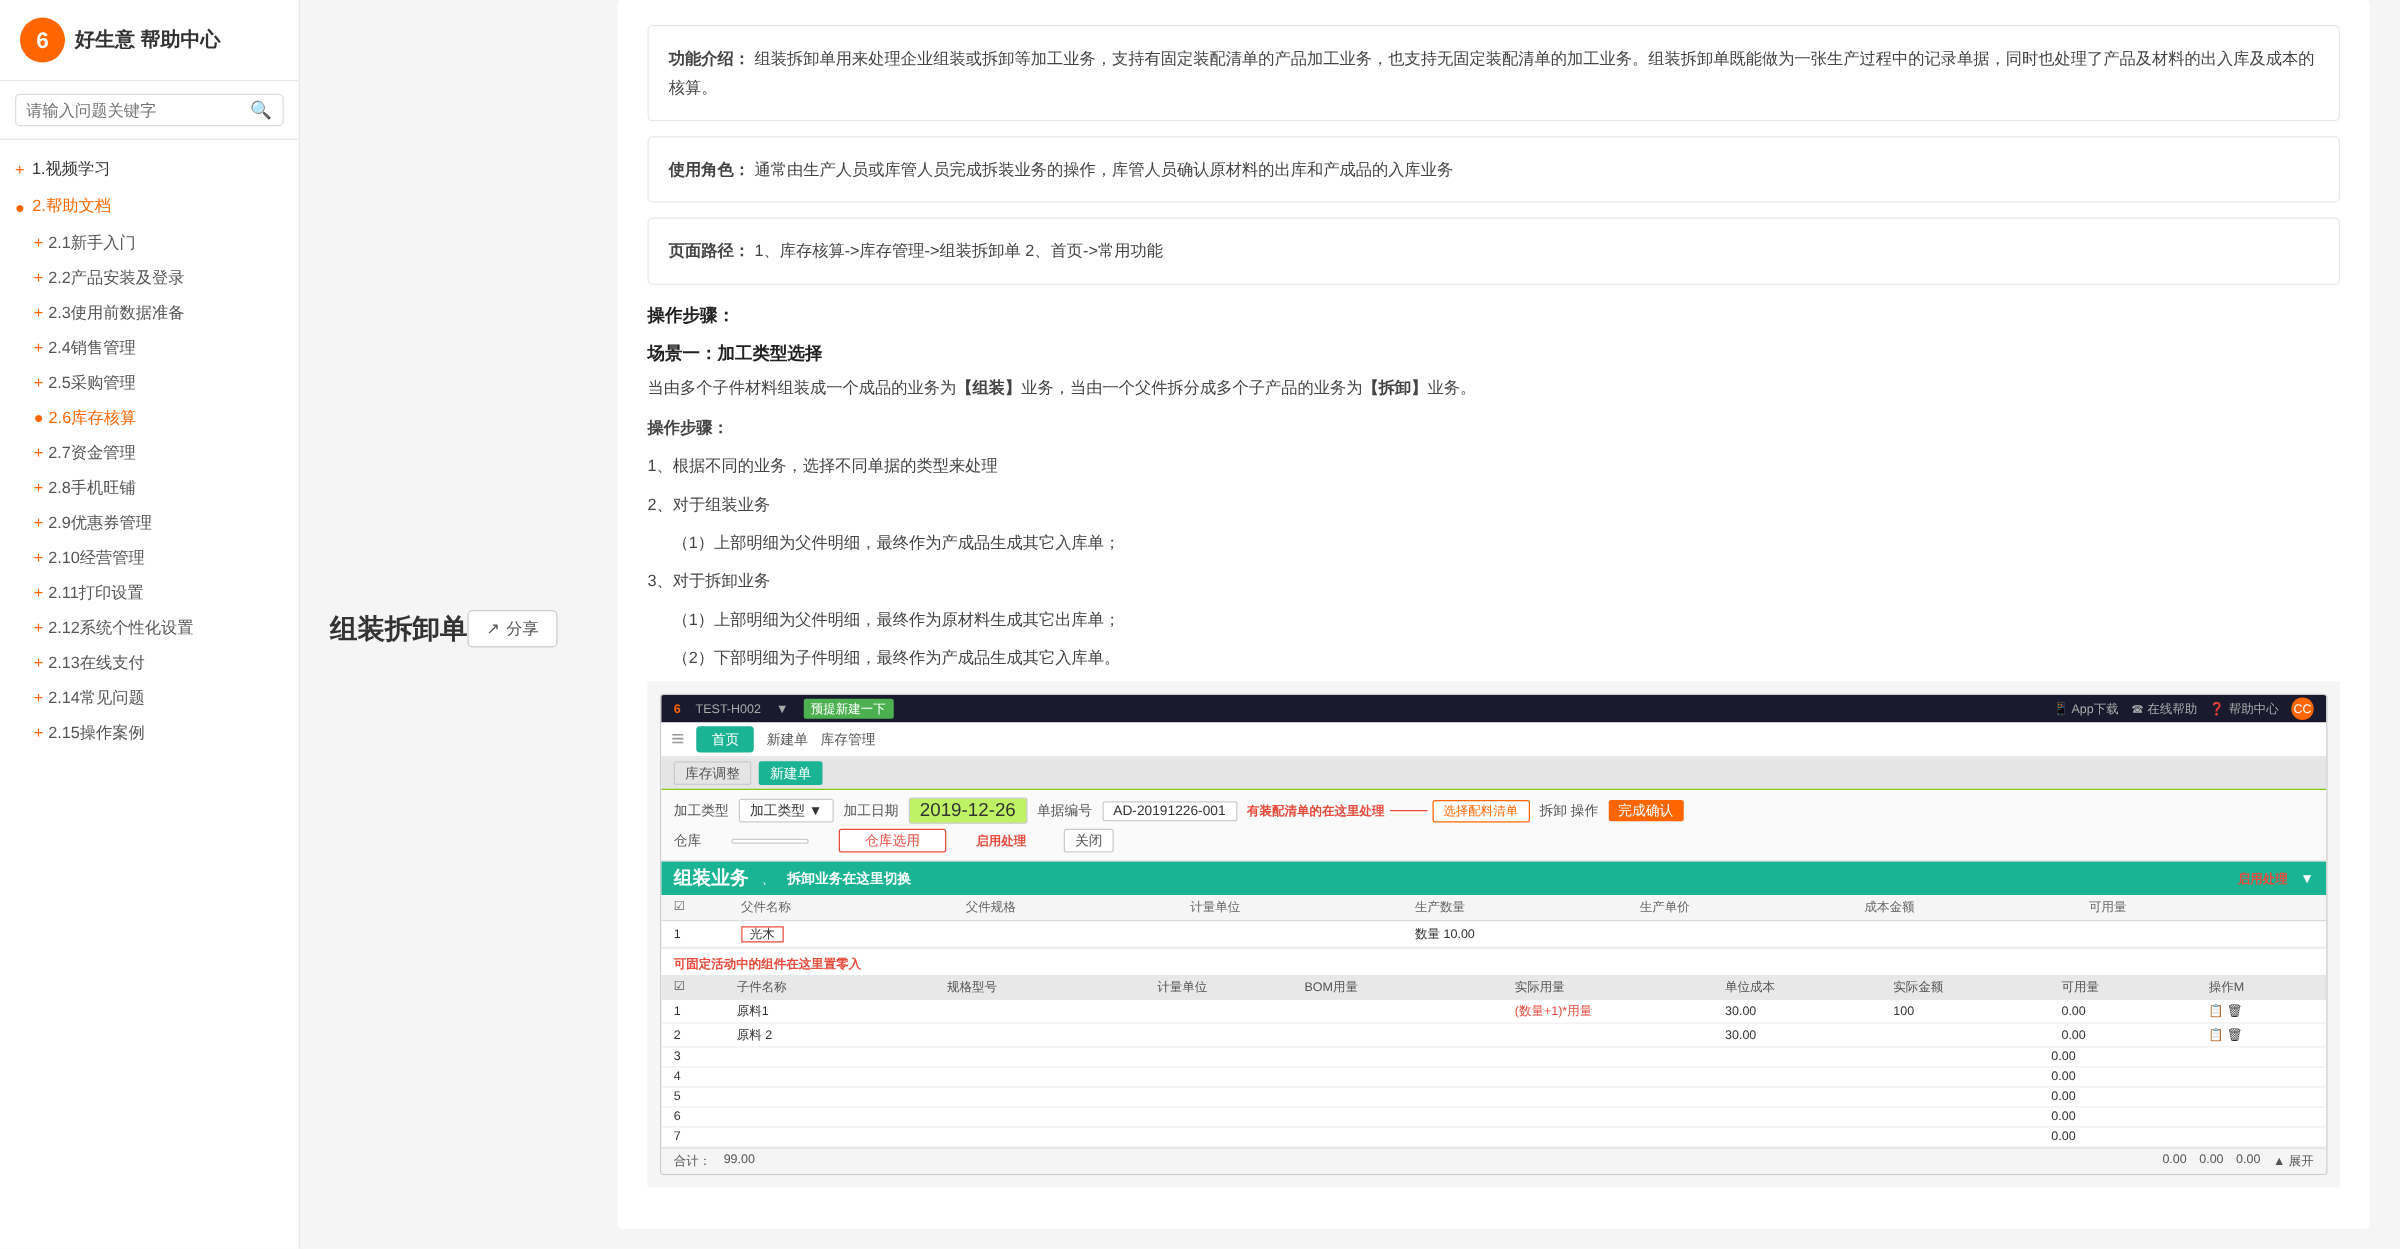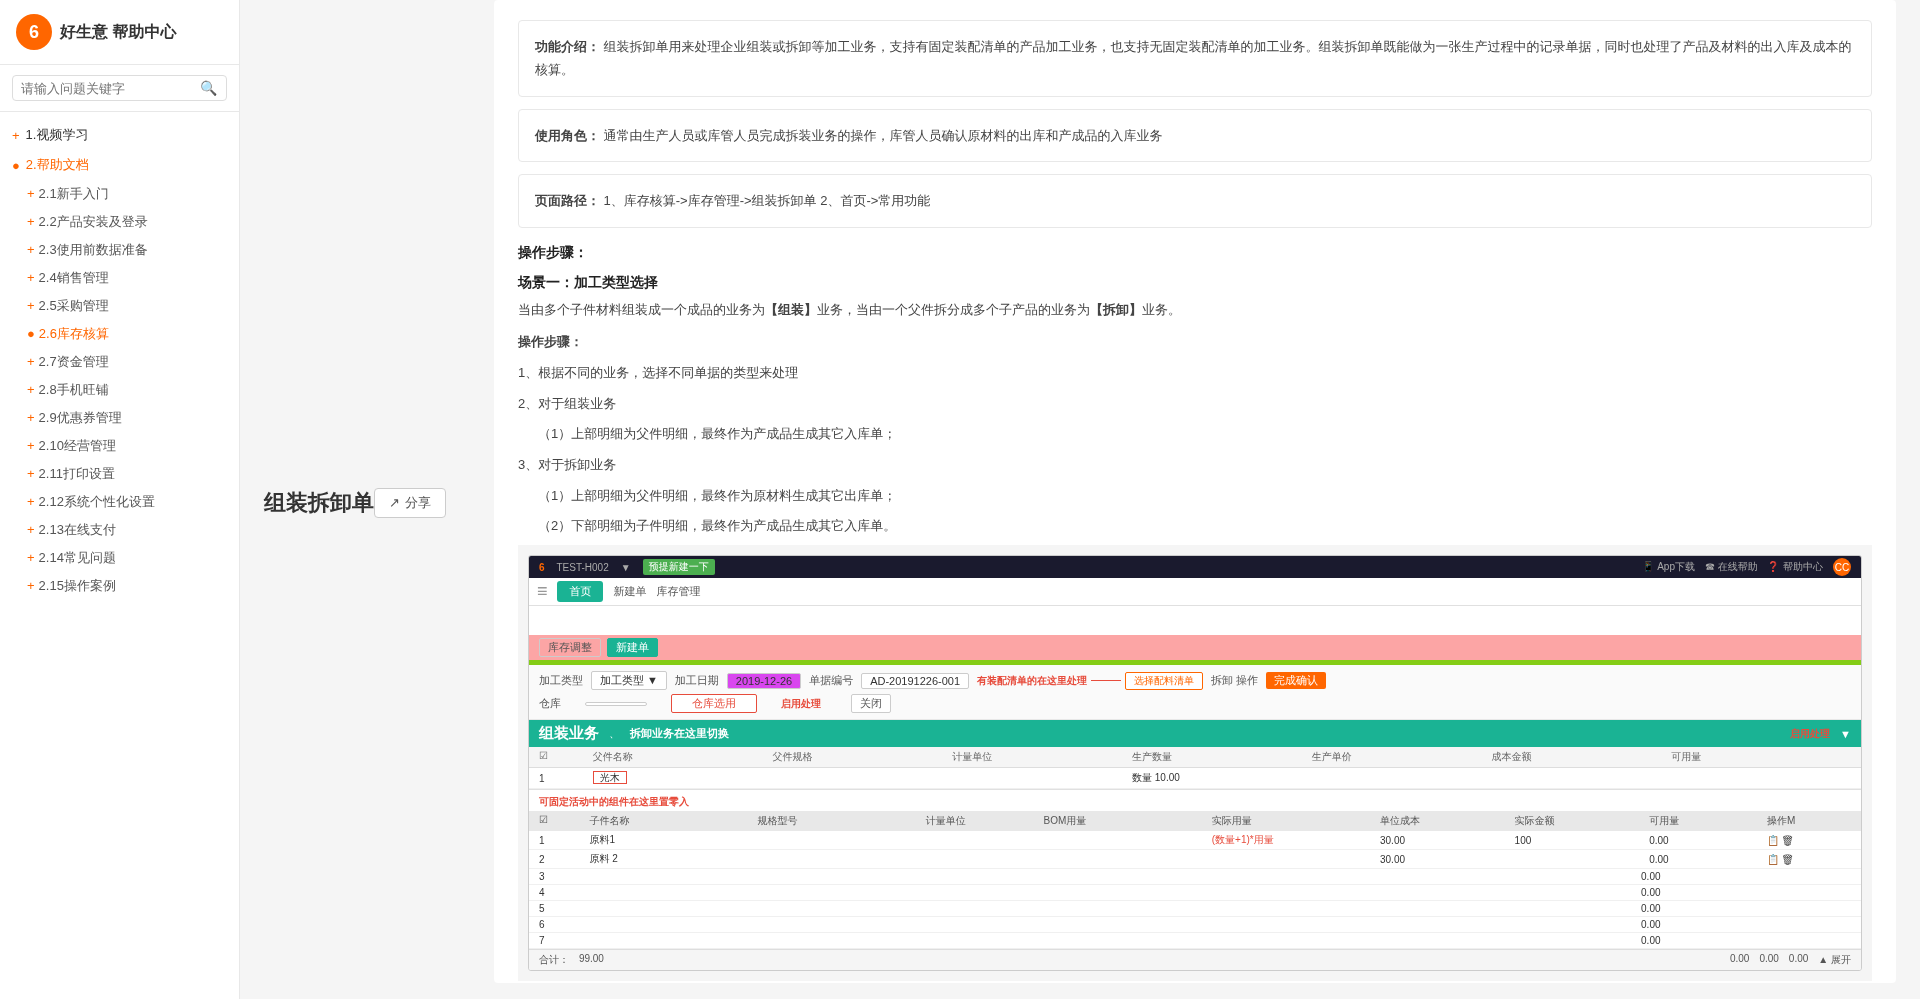--- a/index.html
+++ b/index.html
@@ -339,31 +339,31 @@
         </div>
 
         <div class="app-menu-bar">
           <span style="color:#999;font-size:18px;cursor:pointer;">≡</span>
           <span class="app-tab-active">首页</span>
           <span>新建单</span>
           <span>库存管理</span>
           <div style="flex:1;"></div>
         </div>
 
-        <div style="background:#fca5a5;border-bottom:5px solid #84cc16;display:flex;align-items:center;padding:3px 10px;gap:6px;margin-top:29px;">
+        <div style="background:#e5e5e5;border-bottom:1px solid #84cc16;display:flex;align-items:center;padding:3px 10px;gap:6px;">
           <span style="font-size:11px;color:#555;border:1px solid #ccc;padding:1px 8px;border-radius:2px;cursor:pointer;">库存调整</span>
           <span style="font-size:11px;color:#fff;background:#1ab394;border:1px solid #1ab394;padding:1px 8px;border-radius:2px;cursor:pointer;">新建单</span>
         </div>
 
         <div style="padding:6px 10px;background:#fafafa;border-bottom:1px solid #e8e8e8;position:relative;">
           <div style="display:flex;align-items:center;gap:8px;flex-wrap:wrap;">
             <span style="font-size:11px;color:#555;">加工类型</span>
             <span style="border:1px solid #ccc;background:#fff;padding:1px 8px;font-size:11px;border-radius:2px;min-width:70px;">加工类型 ▼</span>
             <span style="font-size:11px;color:#555;">加工日期</span>
-            <span style="border:1px solid #ccc;background:#d946ef;padding:1px 8px;font-size:11px;border-radius:2px;">2019-12-26</span>
+            <span style="border:1px solid #ccc;background:#bef264;padding:1px 8px;font-size:15px;border-radius:2px;">2019-12-26</span>
             <span style="font-size:11px;color:#555;">单据编号</span>
             <span style="border:1px solid #ccc;background:#fff;padding:1px 8px;font-size:11px;border-radius:2px;">AD-20191226-001</span>
 
             <div style="position:relative;display:inline-flex;align-items:center;gap:4px;">
               <span style="color:#e74c3c;font-size:10px;font-weight:bold;">有装配清单的在这里处理</span>
               <span style="display:inline-block;width:30px;border-top:1px solid #e74c3c;"></span>
               <button class="orange-select-btn">选择配料清单</button>
             </div>
             <span style="font-size:11px;color:#555;">拆卸 操作</span>
             <button style="background:#f60;color:#fff;border:none;padding:1px 8px;font-size:11px;border-radius:2px;cursor:pointer;">完成确认</button>

